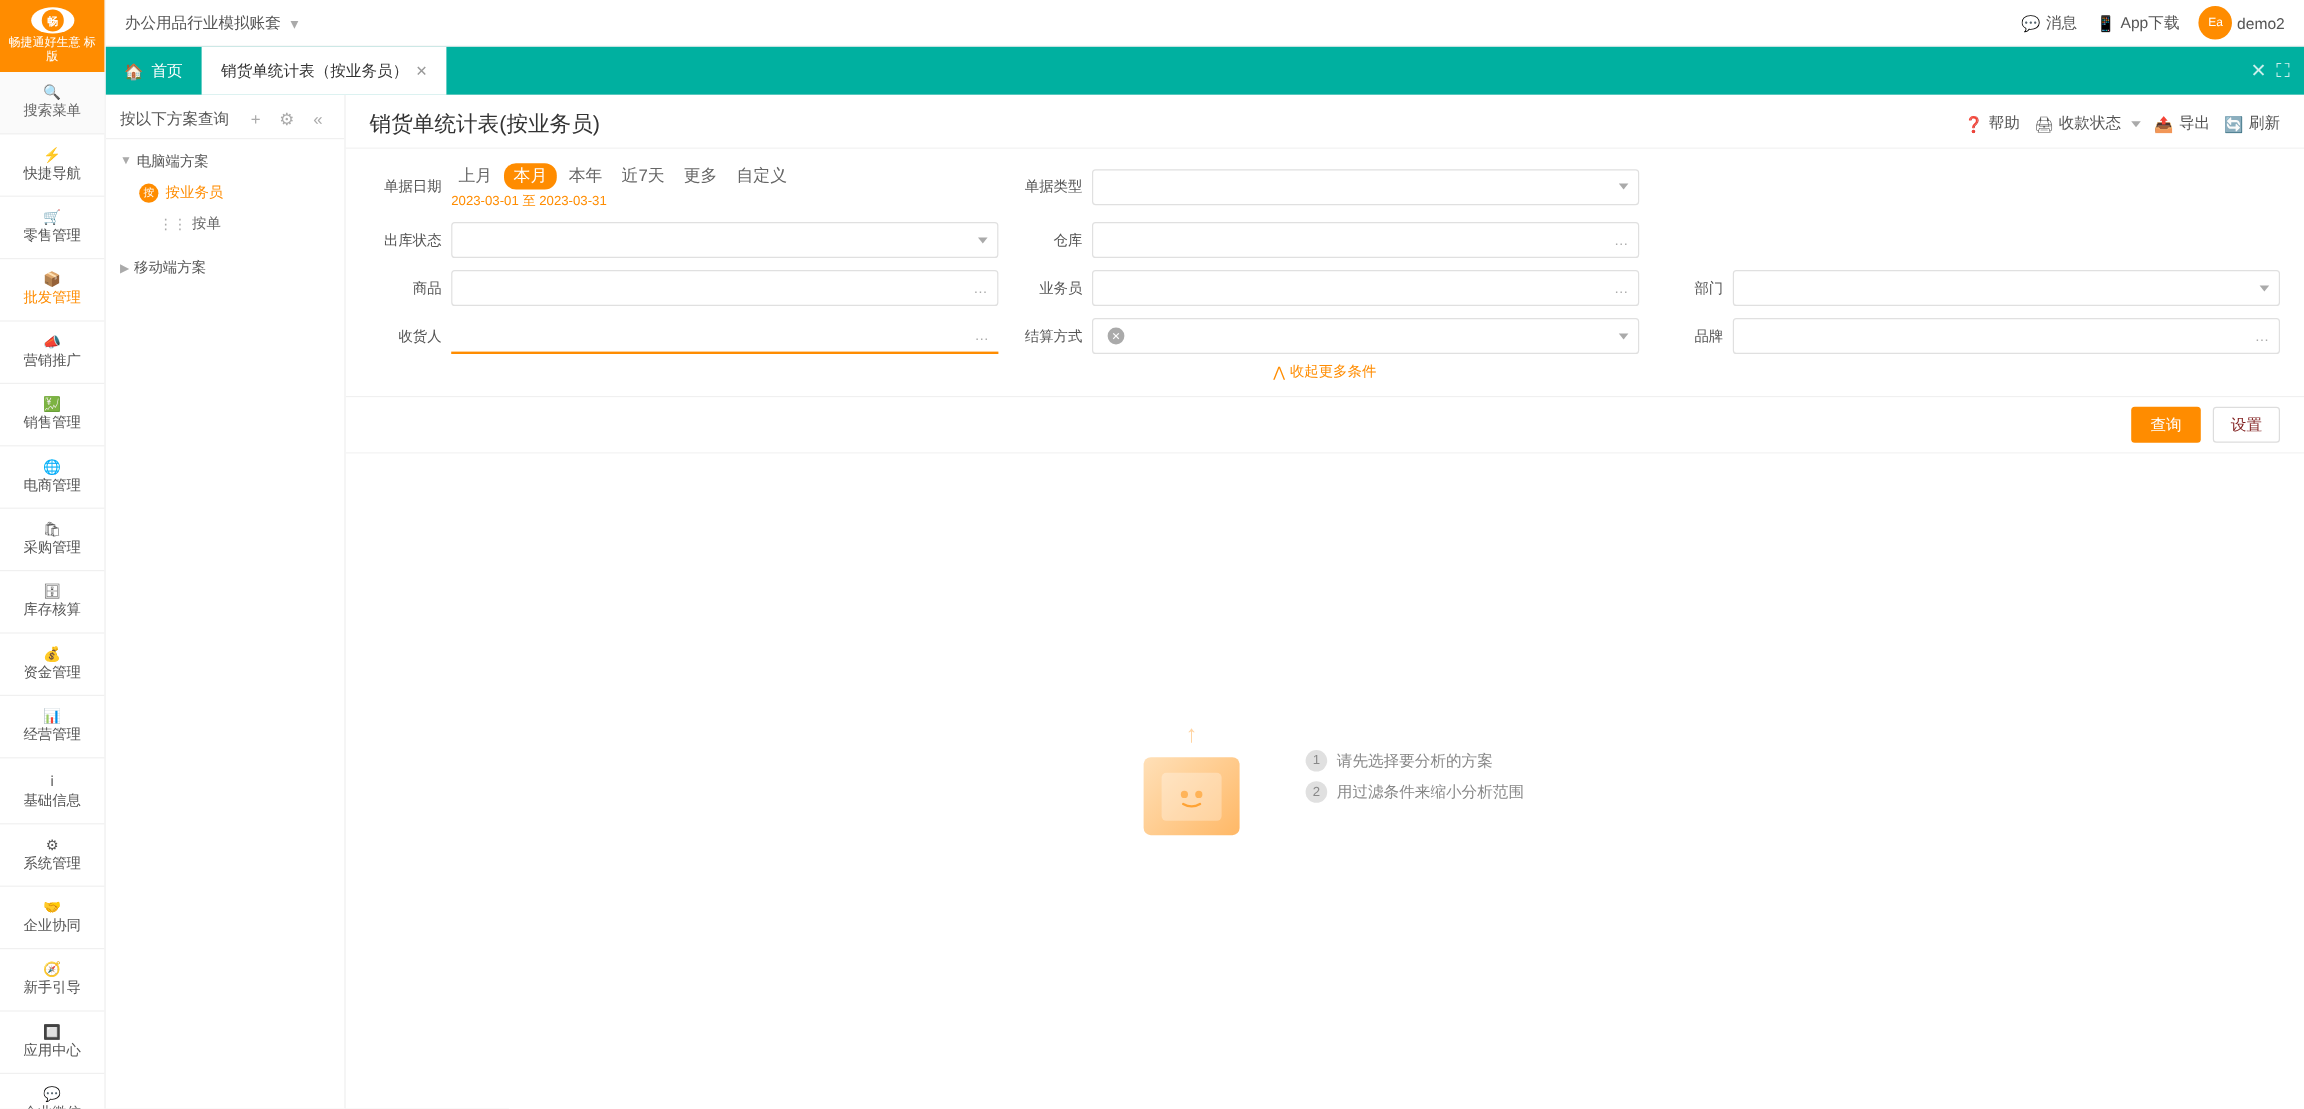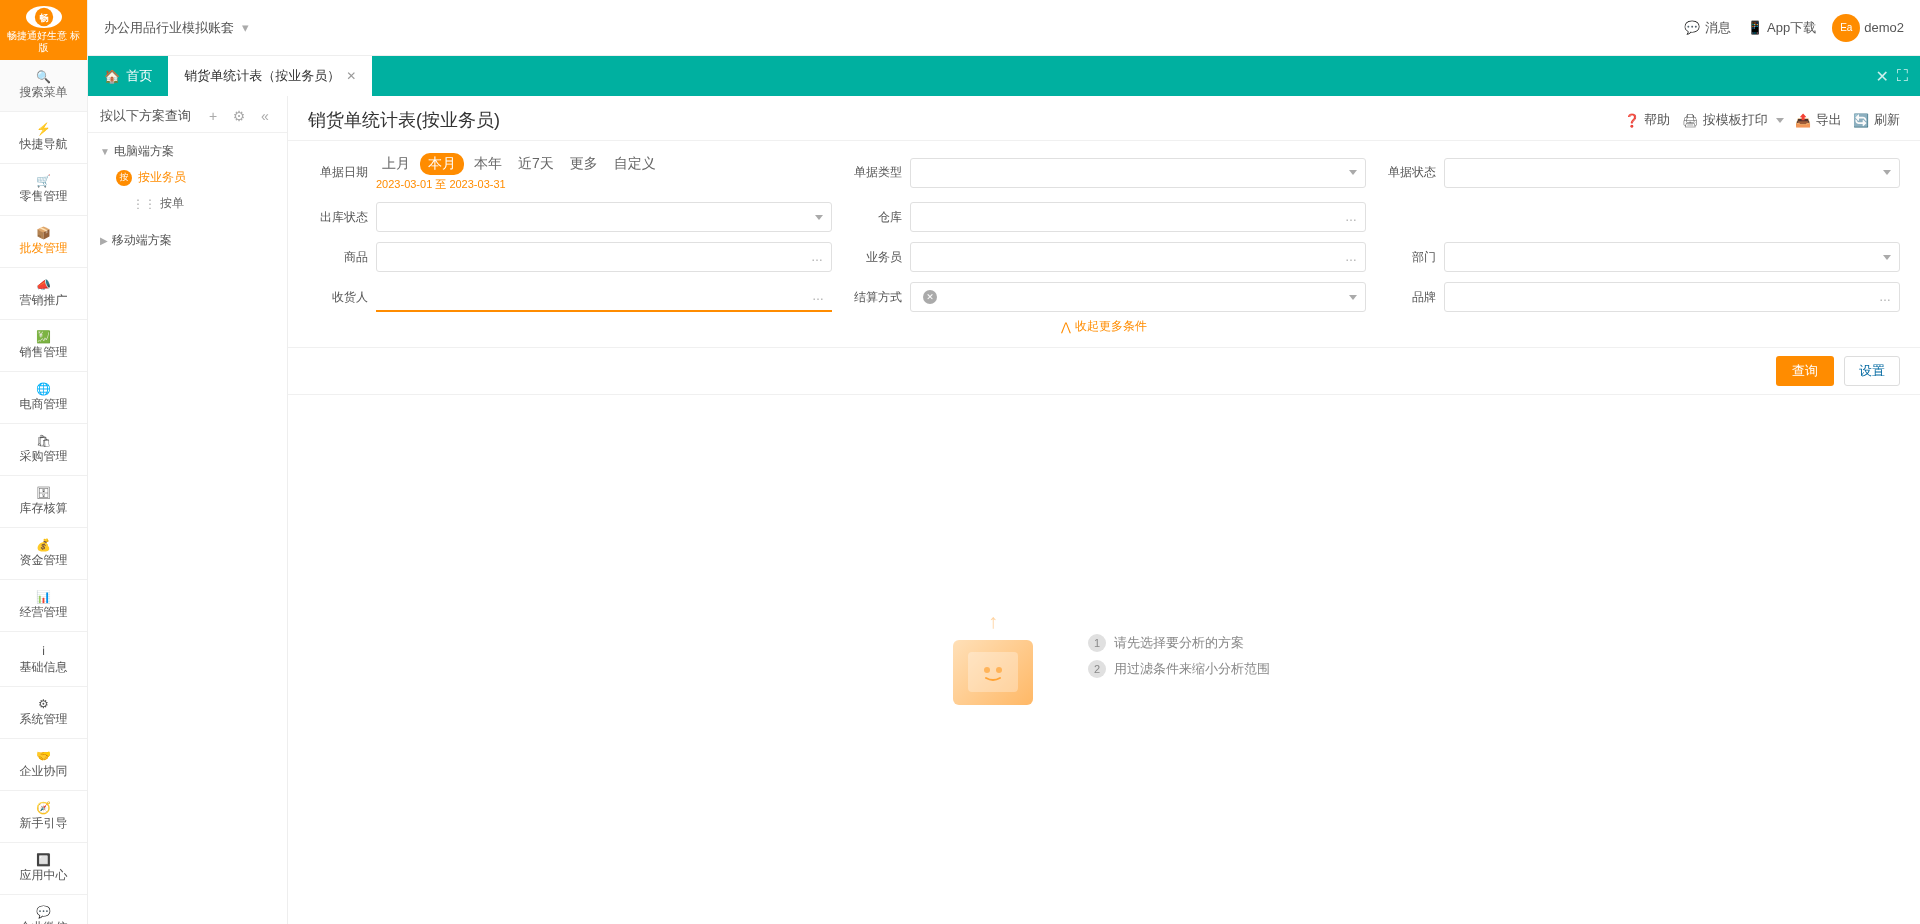--- a/index.html
+++ b/index.html
@@ -12,21 +12,21 @@
     .logo-icon svg { width: 22px; height: 22px; }
     .logo-text { color: #fff; font-size: 10px; text-align: center; line-height: 1.2; }
     .nav-menu-item { width: 100%; text-align: center; padding: 10px 5px; cursor: pointer; color: #555; font-size: 12px; border-bottom: 1px solid #f0f0f0; }
     .nav-menu-item.active { color: #ff8c00; }
     .nav-menu-item.search-item { color: #666; background: #fafafa; }
 
     
     .main-area { flex: 1; display: flex; flex-direction: column; overflow: hidden; }
 
     
-    .topbar { height: 56px; background: #fff; display: flex; align-items: center; padding: 0 16px; border-bottom: 1px solid #eee; justify-content: space-between; }
+    .topbar { height: 39px; background: #fff; display: flex; align-items: center; padding: 0 16px; border-bottom: 1px solid #eee; justify-content: space-between; }
     .topbar-left { display: flex; align-items: center; gap: 8px; }
     .topbar-title { font-size: 13px; color: #555; }
     .topbar-dropdown { color: #aaa; cursor: pointer; }
     .topbar-right { display: flex; align-items: center; gap: 16px; }
     .topbar-right-item { display: flex; align-items: center; gap: 4px; color: #555; font-size: 13px; cursor: pointer; }
     .avatar { width: 28px; height: 28px; border-radius: 50%; background: #ff8c00; display: flex; align-items: center; justify-content: center; color: #fff; font-size: 11px; overflow: hidden; }
 
     
     .tabbar { height: 40px; background: #00b0a0; display: flex; align-items: center; padding: 0 0; }
     .tab { display: flex; align-items: center; gap: 6px; padding: 0 16px; height: 40px; cursor: pointer; font-size: 13px; color: rgba(255,255,255,0.8); }
@@ -67,21 +67,21 @@
     
     .filter-area { background: #fff; padding: 12px 20px; border-bottom: 1px solid #f0f0f0; }
     .date-btn { padding: 2px 6px; border-radius: 2px; font-size: 14px; cursor: pointer; color: #666; }
     .date-btn.active { background: #ff8c00; color: #fff; border-radius: 10px; padding: 2px 8px; }
     .collapse-btn { text-align: center; margin-top: 4px; cursor: pointer; color: #ff8c00; font-size: 12px; display: flex; align-items: center; justify-content: center; gap: 4px; }
     .filter-border-bottom { border-bottom: 2px solid #ff8c00; }
 
     
     .toolbar { background: #fff; padding: 8px 20px; display: flex; align-items: center; justify-content: flex-end; gap: 10px; border-bottom: 1px solid #f0f0f0; }
     .btn-primary { background: #ff8c00; color: #fff; border: none; border-radius: 3px; padding: 6px 16px; font-size: 13px; cursor: pointer; }
-    .btn-default { background: #fff; color: #0369a1; border: 1px solid #ddd; border-radius: 3px; padding: 5px 14px; font-size: 13px; cursor: pointer; }
+    .btn-default { background: #fff; color: #7f1d1d; border: 1px solid #ddd; border-radius: 3px; padding: 5px 14px; font-size: 13px; cursor: pointer; }
 
     
     .empty-state { flex: 1; display: flex; flex-direction: column; align-items: center; justify-content: center; background: #fff; }
     .empty-hints { text-align: left; }
     .empty-hint { display: flex; align-items: center; gap: 8px; margin-bottom: 8px; color: #888; font-size: 13px; }
     .empty-hint-num { width: 18px; height: 18px; border-radius: 50%; background: #e0e0e0; display: flex; align-items: center; justify-content: center; color: #888; font-size: 11px; flex-shrink: 0; }
 
     .filter-item-wrap { display: flex; align-items: center; }
     .filter-item-label { font-size: 12px; color: #555; white-space: nowrap; width: 68px; text-align: right; padding-right: 8px; flex-shrink: 0; }
     .filter-item-input { flex: 1; height: 30px; border: 1px solid #e0e0e0; border-radius: 3px; padding: 0 8px; font-size: 12px; display: flex; align-items: center; justify-content: space-between; cursor: pointer; background: #fff; color: #333; }
@@ -253,21 +253,21 @@
 
       <div class="page-header">
         <h1 class="page-title">销货单统计表(按业务员)</h1>
         <div class="page-header-actions">
           <div class="header-action">
             <span>❓</span>
             <span>帮助</span>
           </div>
           <div class="header-action">
             <span>🖨</span>
-            <span>按模板打印</span>
+            <span>收款状态</span>
             <span class="chevron-down"></span>
           </div>
           <div class="header-action">
             <span>📤</span>
             <span>导出</span>
           </div>
           <div class="header-action">
             <span>🔄</span>
             <span>刷新</span>
           </div>
@@ -294,27 +294,20 @@
           </div>
 
           <div class="filter-item-wrap">
             <span class="filter-item-label">单据类型</span>
             <div class="filter-item-input" style="flex:1;">
               <span></span>
               <span class="chevron-down"></span>
             </div>
           </div>
 
-          <div class="filter-item-wrap">
-            <span class="filter-item-label">单据状态</span>
-            <div class="filter-item-input" style="flex:1;">
-              <span></span>
-              <span class="chevron-down"></span>
-            </div>
-          </div>
         </div>
 
         <div style="display:grid; grid-template-columns: 1fr 1fr 1fr; gap: 10px; margin-bottom: 10px;">
 
           <div class="filter-item-wrap">
             <span class="filter-item-label">出库状态</span>
             <div class="filter-item-input" style="flex:1;">
               <span></span>
               <span class="chevron-down"></span>
             </div>

